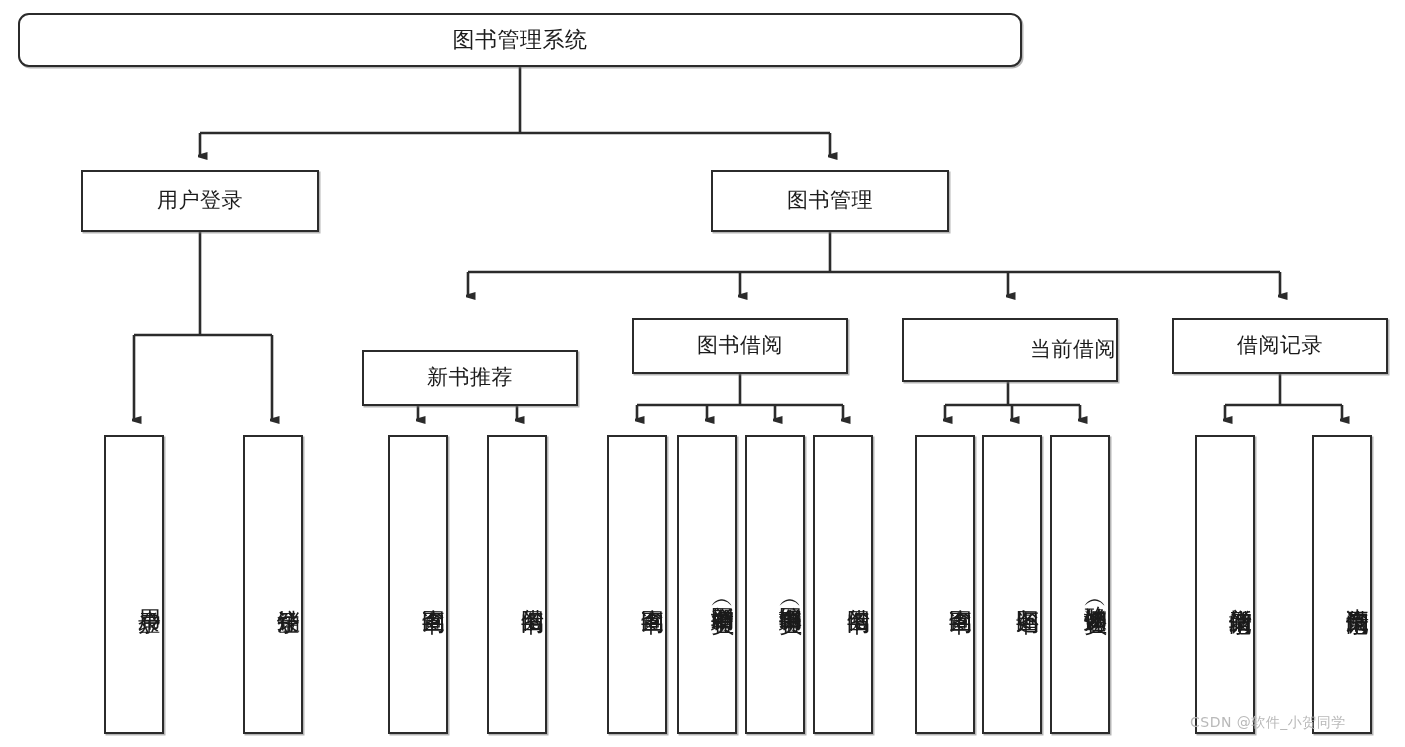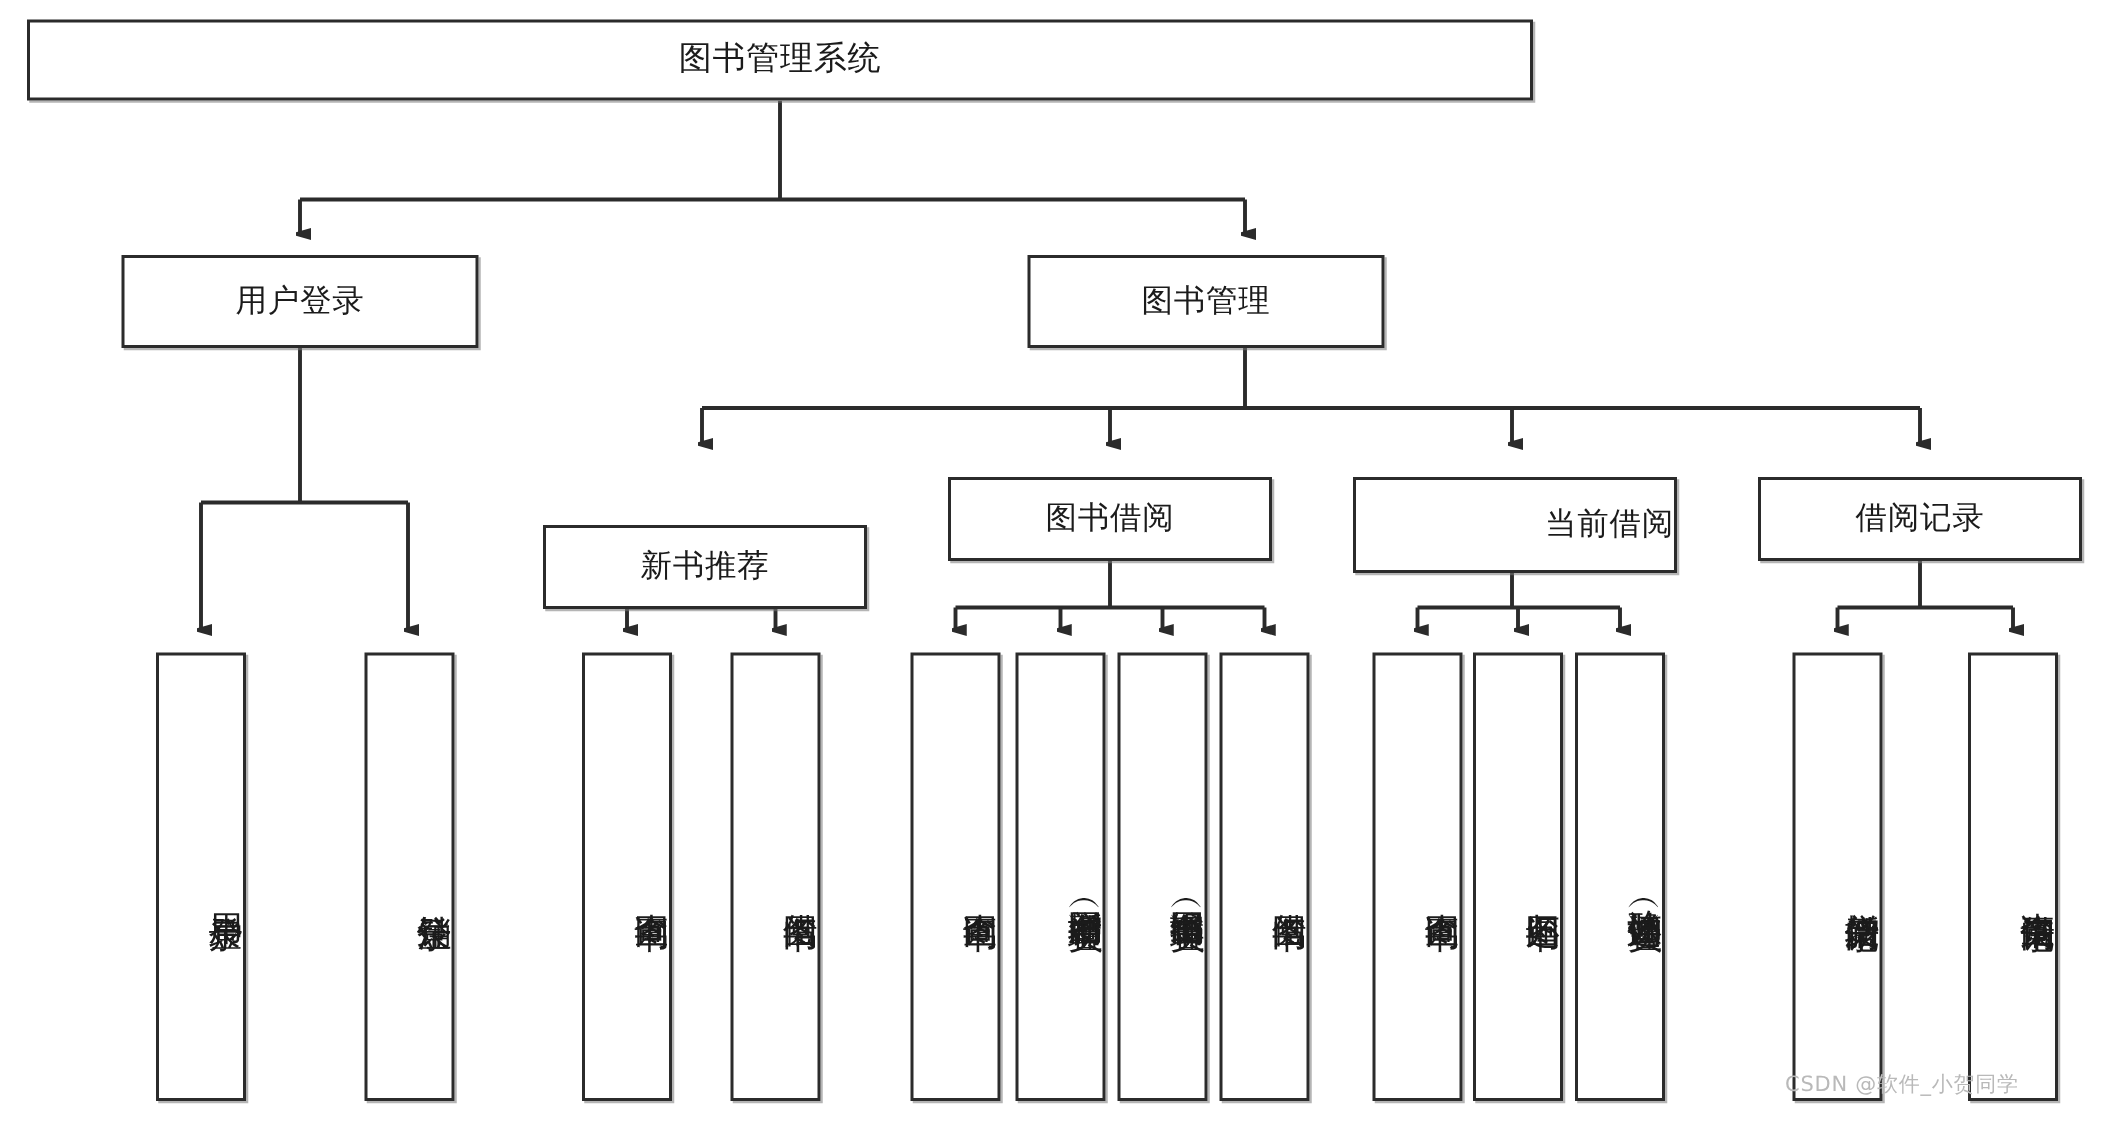--- a/index.html
+++ b/index.html
@@ -119,28 +119,28 @@
       <path d="M1012,405 L1012,420" marker-end="url(#arrowhead)"></path>
       <path d="M1080,405 L1080,420" marker-end="url(#arrowhead)"></path>
 
       <path d="M1280,374 L1280,405"></path>
       <path d="M1225,405 L1342,405"></path>
       <path d="M1225,405 L1225,420" marker-end="url(#arrowhead)"></path>
       <path d="M1342,405 L1342,420" marker-end="url(#arrowhead)"></path>
     </g>
   </svg>
 
-  <div class="node root horiz" style="left:18px; top:13px; width:1004px; height:54px;">
+  <div class="node root horiz" style="left:18px; top:13px; width:1004px; height:54px;border-radius:11px;">
     <span>图书管理系统</span>
   </div>
 
   <div class="node horiz" style="left:81px; top:170px; width:238px; height:62px;">
     <span>用户登录</span>
   </div>
-  <div class="node horiz" style="left:685px; top:170px; width:238px; height:62px;">
+  <div class="node horiz" style="left:711px; top:170px; width:238px; height:62px;">
     <span>图书管理</span>
   </div>
 
   <div class="node horiz" style="left:362px; top:318px; width:216px; height:56px;margin-top:32px;">
     <span>新书推荐</span>
   </div>
   <div class="node horiz" style="left:632px; top:318px; width:216px; height:56px;text-align:right;">
     <span>图书借阅</span>
   </div>
   <div class="node horiz" style="left:902px; top:318px; width:216px; height:64px;justify-content:flex-end;">

